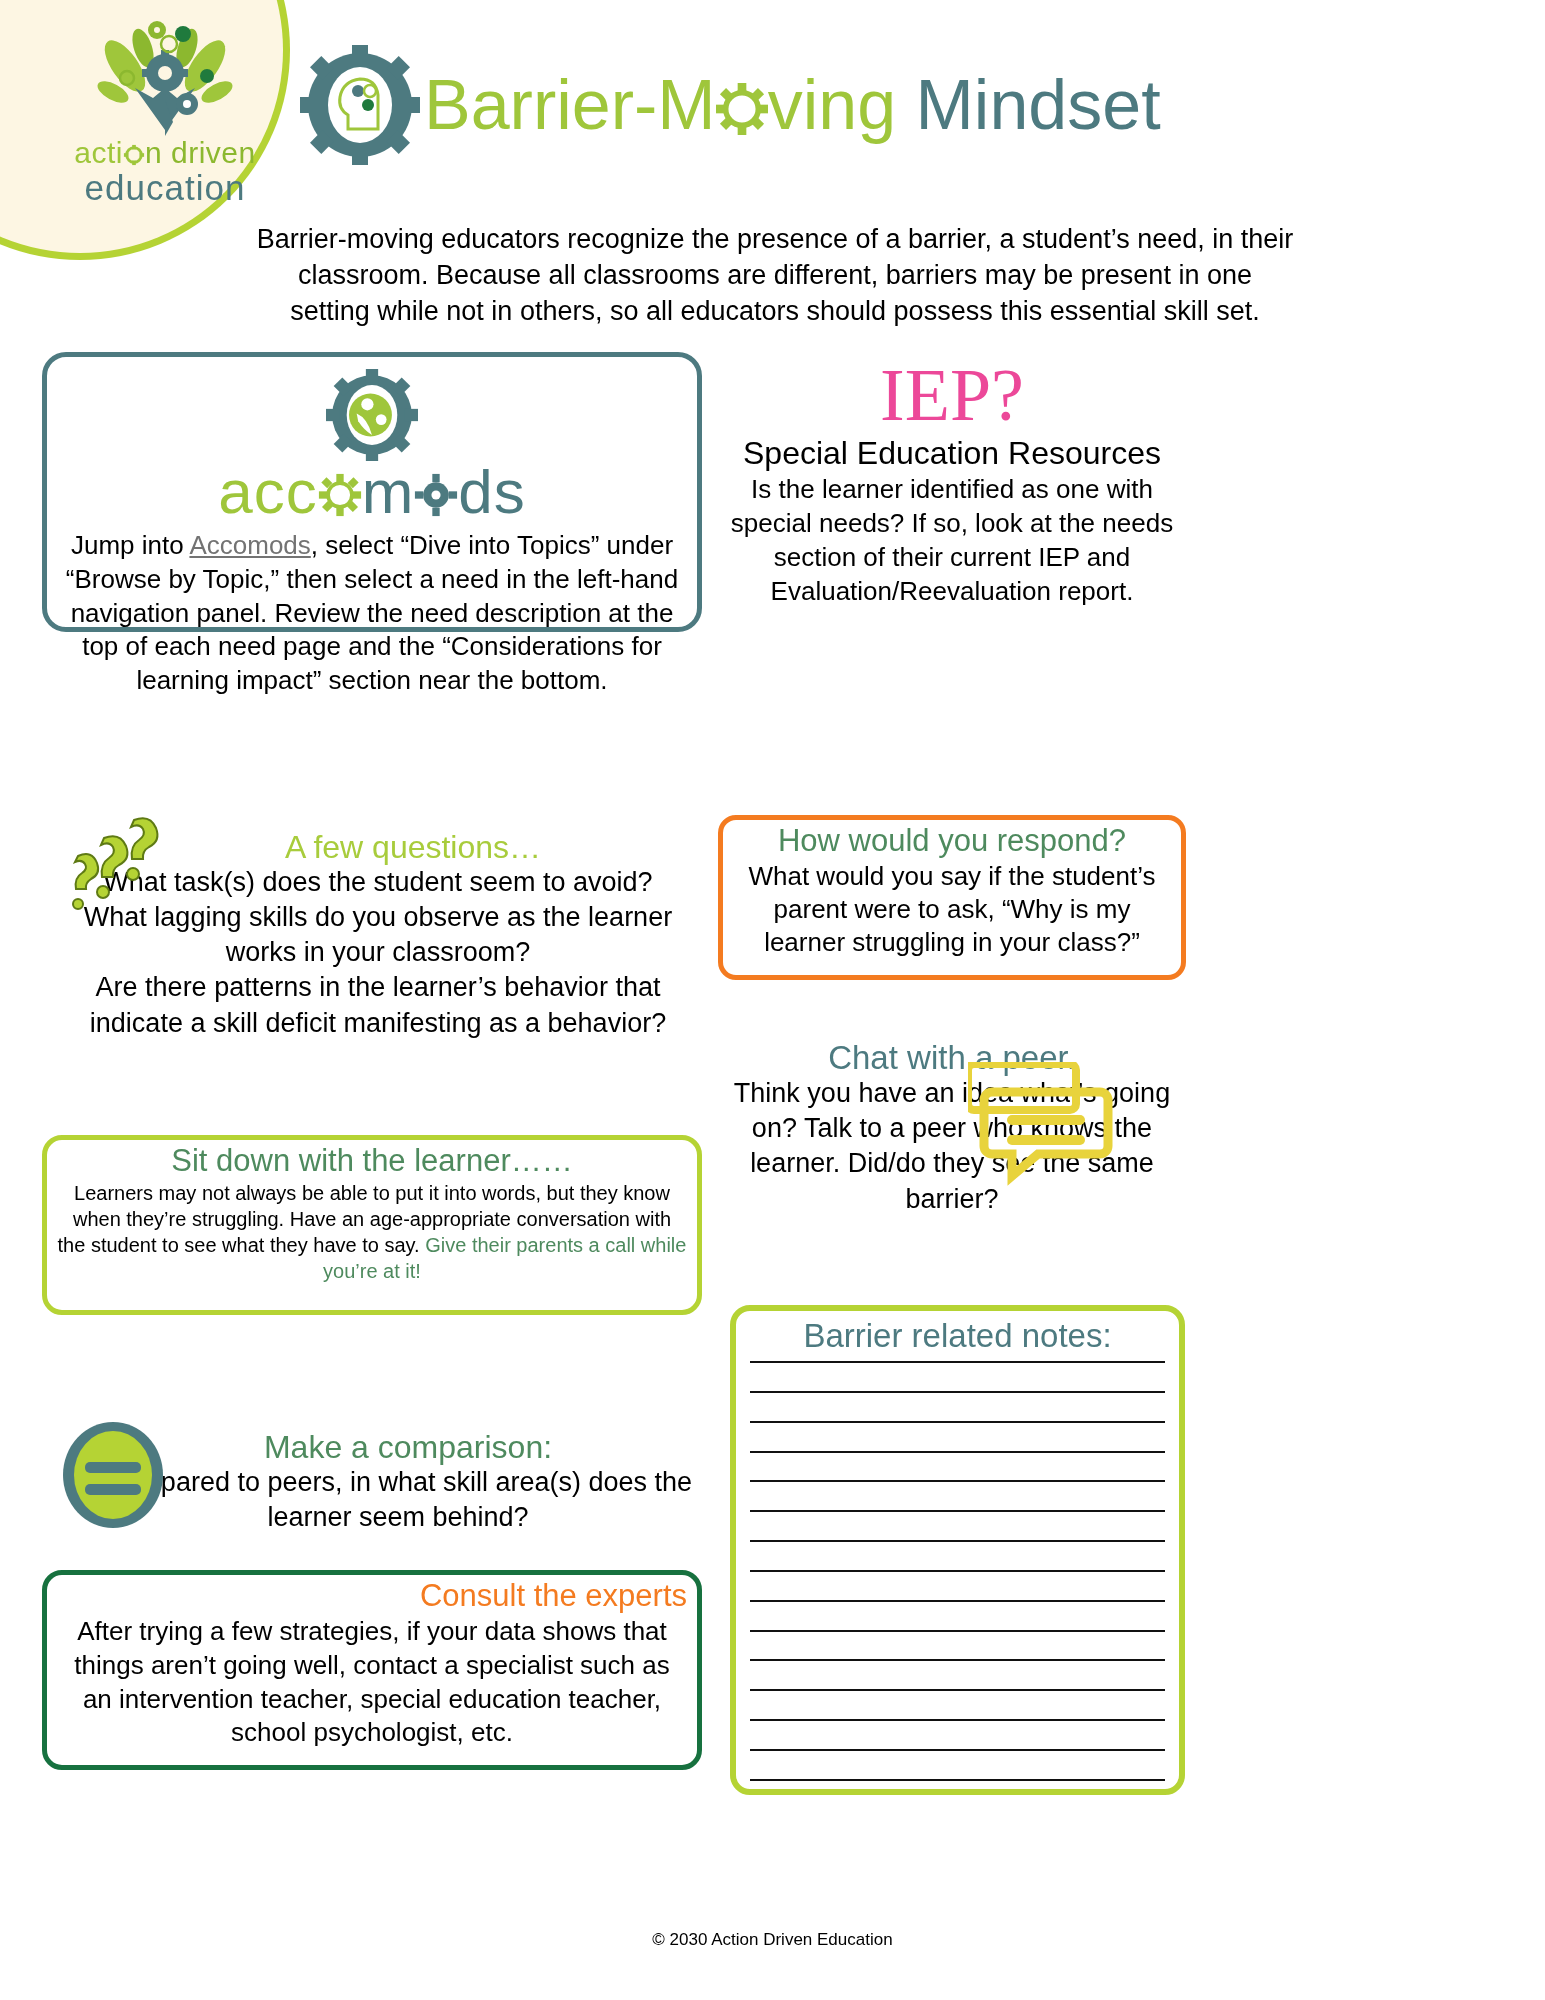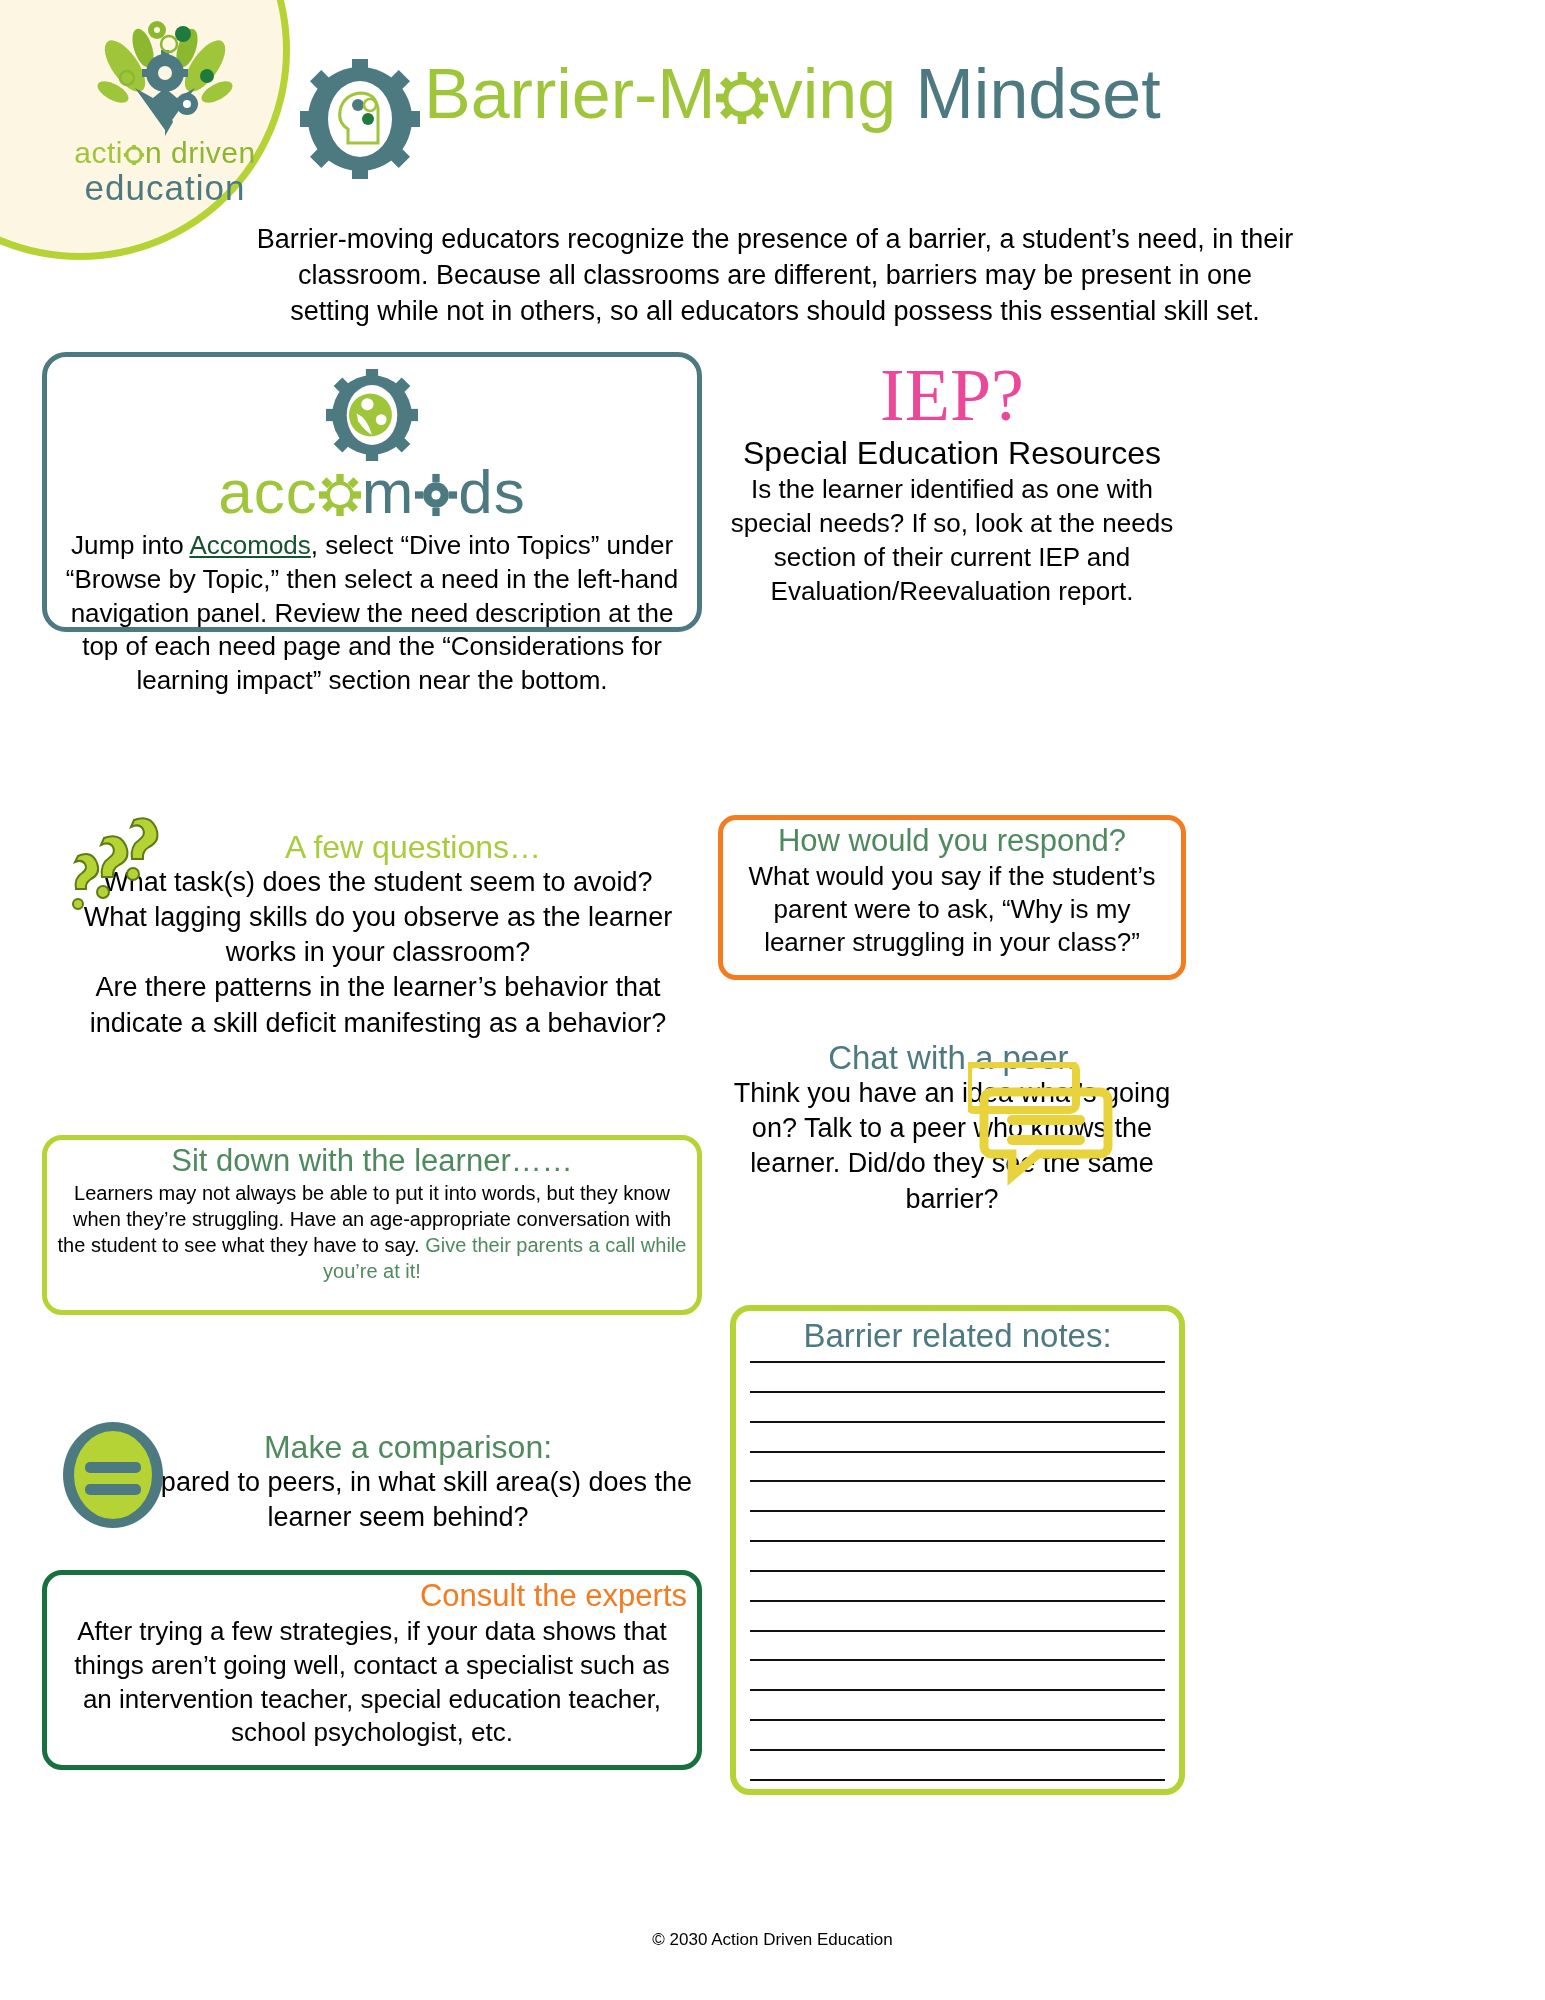--- a/index.html
+++ b/index.html
@@ -19,22 +19,22 @@
     border-top-color:transparent; border-left-color:transparent;
   }
   .logo-wrap{ position:absolute; left:45px; top:18px; width:240px; height:200px;
               display:flex; flex-direction:column; align-items:center; }
   .logo-art{ width:200px; height:120px; }
   .logo-word1{ font-size:30px; letter-spacing:.5px; color:#9fc63b; font-weight:400; line-height:1; }
   .logo-word1 .dr{ color:#8cb82f; }
   .logo-word2{ font-size:35px; letter-spacing:1px; color:#4d7a80; line-height:1.05; margin-top:2px;}
 
   
-  .title-row{ position:absolute; left:300px; top:59px; width:1120px; height:120px;
-              display:flex; align-items:flex-start; }
+  .title-row{ position:absolute; left:300px; top:45px; width:1120px; height:120px;
+              display:flex; align-items:center; }
   .title-gear{ width:120px; height:120px; flex:0 0 auto; }
   .title-text{ font-size:70px; line-height:1; white-space:nowrap; margin-left:4px; }
   .t-green{ color:#9fc63b; }
   .t-teal{ color:#4d7a80; }
   .gear-o{ display:inline-block; width:52px; height:52px; vertical-align:-6px; }
 
   .goal{ position:absolute; top:175px; left:0; width:1545px; text-align:center;
          font-size:37px; color:#f47b20; }
   .intro{ position:absolute; top:222px; left:255px; width:1040px; text-align:center;
           font-size:27px; line-height:1.33; color:#000; }
@@ -48,21 +48,21 @@
   
   #accomods-card{ left:42px; top:352px; width:660px; height:280px;
                   border:5px solid #4d7a80; border-radius:24px; }
   .acc-logo{ display:flex; align-items:center; justify-content:center; margin-top:12px;flex-direction:column; }
   .acc-gear{ width:92px; height:92px; }
   .acc-word{ font-size:62px; line-height:1; letter-spacing:1px; }
   .acc-g{ color:#9fc63b; }
   .acc-t{ color:#4d7a80; }
   .acc-gear-in{ display:inline-block; width:44px; height:44px; vertical-align:-4px; }
   #accomods-text{ margin-top:6px; padding:0 12px; font-size:26px; line-height:1.3; }
-  .link{ color:#14532d; text-decoration:underline; }
+  .link{ color:#737373; text-decoration:underline; }
 
   
   #iep-section{ left:718px; top:358px; width:468px; }
   #iep-title{ font-family:"Liberation Serif", serif; font-size:74px; color:#ec4899; line-height:1; text-align:center; }
   #iep-sub{ font-size:32px; text-align:center; color:#000; line-height:1.1; margin-top:4px;}
   #iep-body{ font-size:26px; line-height:1.3; text-align:center; margin-top:2px; }
 
   
   #questions-section{ left:48px; top:830px; width:660px; }
   .qm-icon{ position:absolute; left:20px; top:-18px; width:120px; height:100px; }

